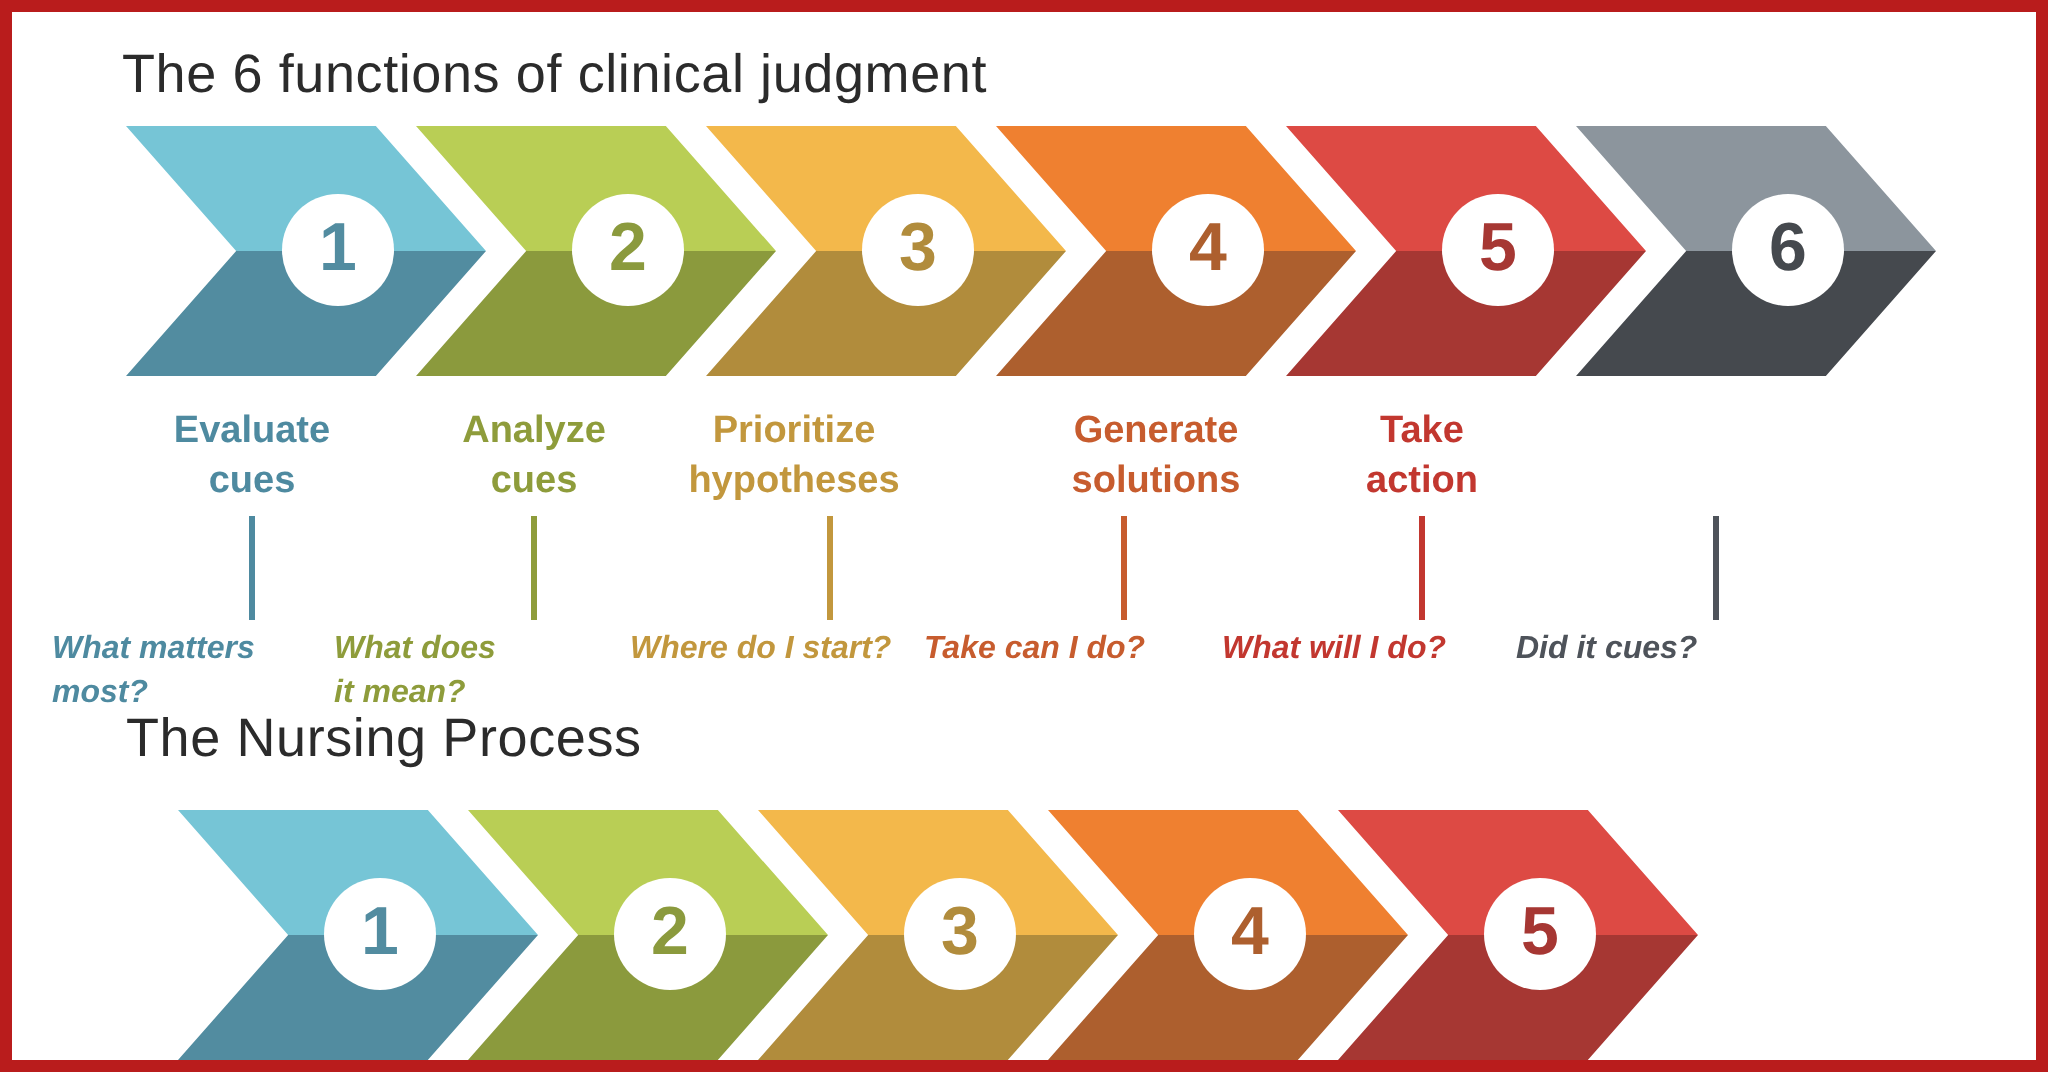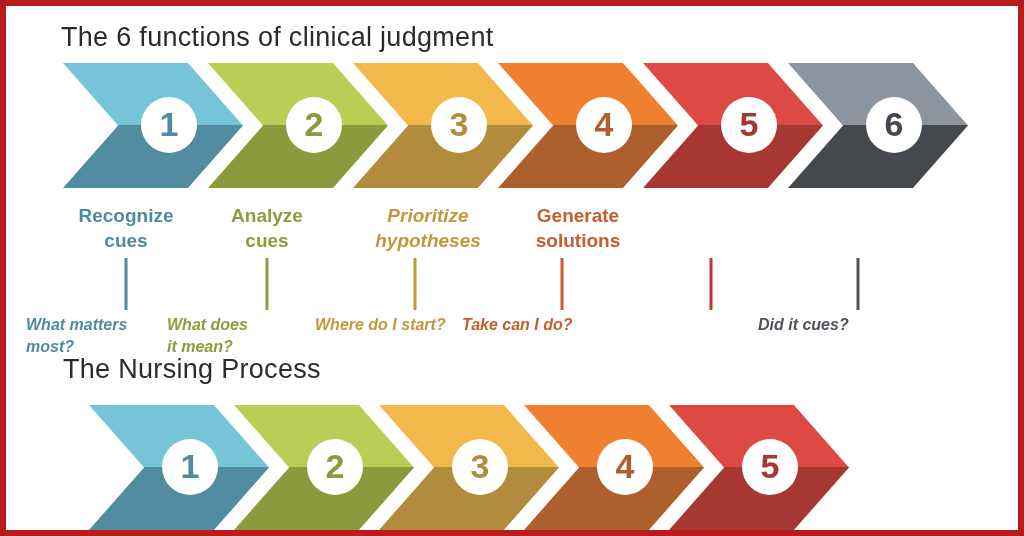--- a/index.html
+++ b/index.html
@@ -100,42 +100,45 @@
     <div class="circle" style="left:78px">
       <span>5</span>
     </div>
   </div>
   <div class="chevron" style="left: 782px; top: 57px; --light: #8C959D; --dark: #45494E;">
     <div class="circle" style="left:78px">
       <span>6</span>
     </div>
   </div>
 
-  <div class="step-label" style="left: 120px; top: 197px; --accent: #4E8AA0;">Recognize
+  <div class="step-label" style="left: 120px; top: 197px; --accent: #4E8AA0;">Evaluate
 cues</div>
   <div class="step-label" style="left: 261px; top: 197px; --accent: #8E9C3B;">Analyze
 cues</div>
-  <div class="step-label" style="left: 422px; top: 197px; font-style: italic; --accent: #C2973D;">Prioritize
+  <div class="step-label" style="left: 391px; top: 197px; --accent: #C2973D;">Prioritize
 hypotheses</div>
   <div class="step-label" style="left: 572px; top: 197px; --accent: #C75C2E;">Generate
 solutions</div>
+  <div class="step-label" style="left: 705px; top: 197px; --accent: #C2372F;">Take
+action</div>
 
   <div class="connector" style="left: 120px; top: 252px; --accent: #4E8AA0;"></div>
   <div class="connector" style="left: 261px; top: 252px; --accent: #8E9C3B;"></div>
   <div class="connector" style="left: 409px; top: 252px; --accent: #C2973D;"></div>
   <div class="connector" style="left: 556px; top: 252px; --accent: #C75C2E;"></div>
   <div class="connector" style="left: 705px; top: 252px; --accent: #C2372F;"></div>
   <div class="connector" style="left: 852px; top: 252px; --accent: #4E535A;"></div>
 
   <div class="question" style="left: 120px; top: 308px; --accent: #4E8AA0;">What matters
 most?</div>
   <div class="question" style="left: 261px; top: 308px; --accent: #8E9C3B;">What does
 it mean?</div>
   <div class="question" style="left: 409px; top: 308px; --accent: #C2973D;">Where do I start?</div>
   <div class="question" style="left: 556px; top: 308px; --accent: #C75C2E;">Take can I do?</div>
+  <div class="question" style="left: 705px; top: 308px; --accent: #C2372F;">What will I do?</div>
   <div class="question" style="left: 852px; top: 308px; --accent: #4E535A;">Did it cues?</div>
 
   <div class="title" style="left:57px;top:348px">The Nursing Process</div>
 
   <div class="chevron" style="left: 83px; top: 399px; --light: #76C5D6; --dark: #528CA0;">
     <div class="circle" style="left:73px">
       <span>1</span>
     </div>
   </div>
   <div class="chevron" style="left: 228px; top: 399px; --light: #B9CE55; --dark: #8B9A3D;">

